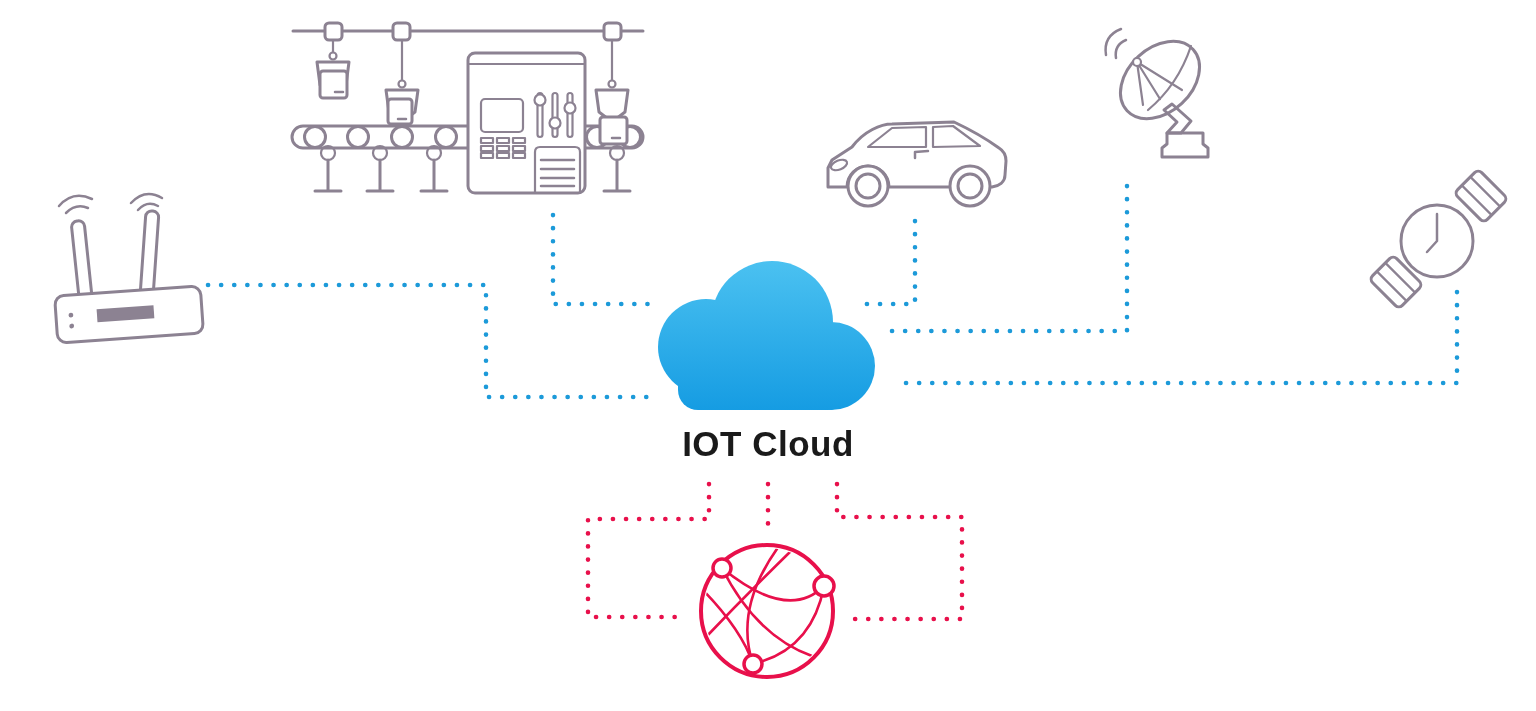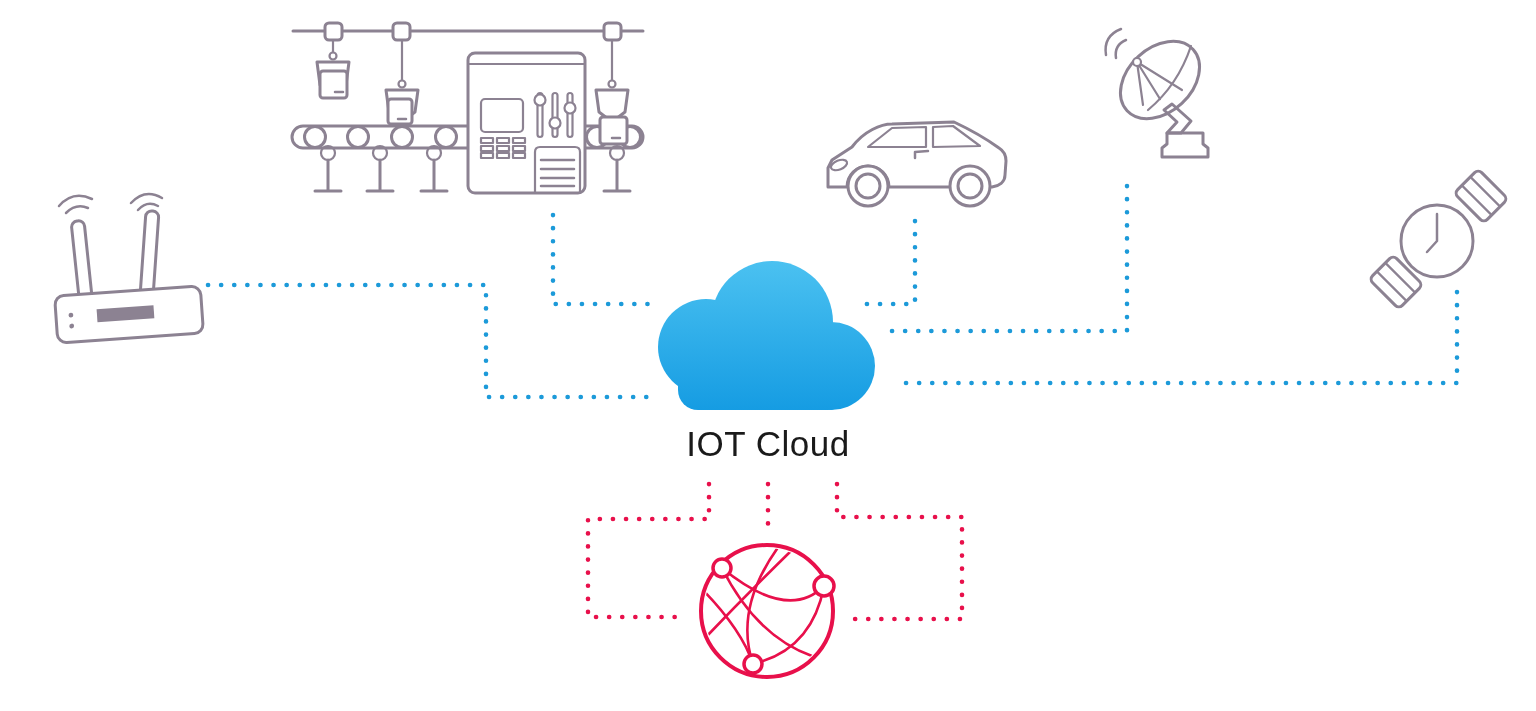--- a/index.html
+++ b/index.html
@@ -1,20 +1,20 @@
 <!DOCTYPE html>
 <html style="--background: #ffffff; --device-outline: #8c8292; --connector-blue: #1c9ad9; --connector-red: #e8104b; --cloud-gradient-top: #4cc2f1; --cloud-gradient-bottom: #149be2; --label-text: #1a1a1a;"><head>
 <meta charset="utf-8">
 <style>
   html,body { margin:0; padding:0; background:var(--background,#fff); }
   .canvas { position:relative; width:1536px; height:711px; background:var(--background,#fff); overflow:hidden;
             font-family:"Liberation Sans", sans-serif; }
   .canvas svg { position:absolute; left:0; top:0; }
   .cloud-label { position:absolute; left:0; top:424px; width:1536px; text-align:center;
-                 font-family:"Liberation Sans", sans-serif; font-weight:400; font-size:35px;
+                 font-family:"Liberation Sans", sans-serif; font-weight:700; font-size:35px;
                  letter-spacing:.5px; color:var(--label-text,#1a1a1a); }
   
   .ol  { fill:none; stroke:var(--device-outline,#8c8292); stroke-width:3; stroke-linecap:round; stroke-linejoin:round; }
   .olw { fill:#fff;  stroke:var(--device-outline,#8c8292); stroke-width:3; stroke-linecap:round; stroke-linejoin:round; }
   .fil { fill:var(--device-outline,#8c8292); stroke:none; }
   .t2  { stroke-width:2.2; }
   .t25 { stroke-width:2.5; }
   
   .dots { fill:none; stroke-width:4.6; stroke-linecap:round; }
   .db   { stroke:var(--connector-blue,#1c9ad9); }

